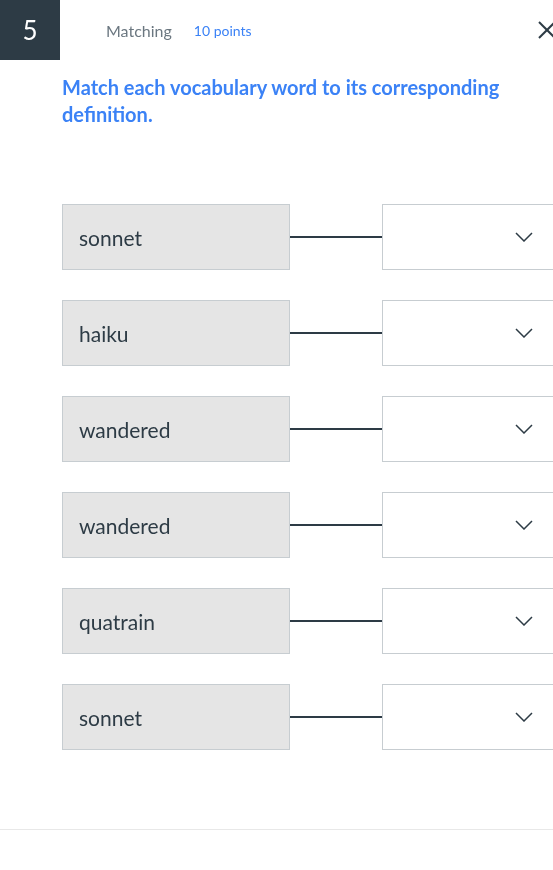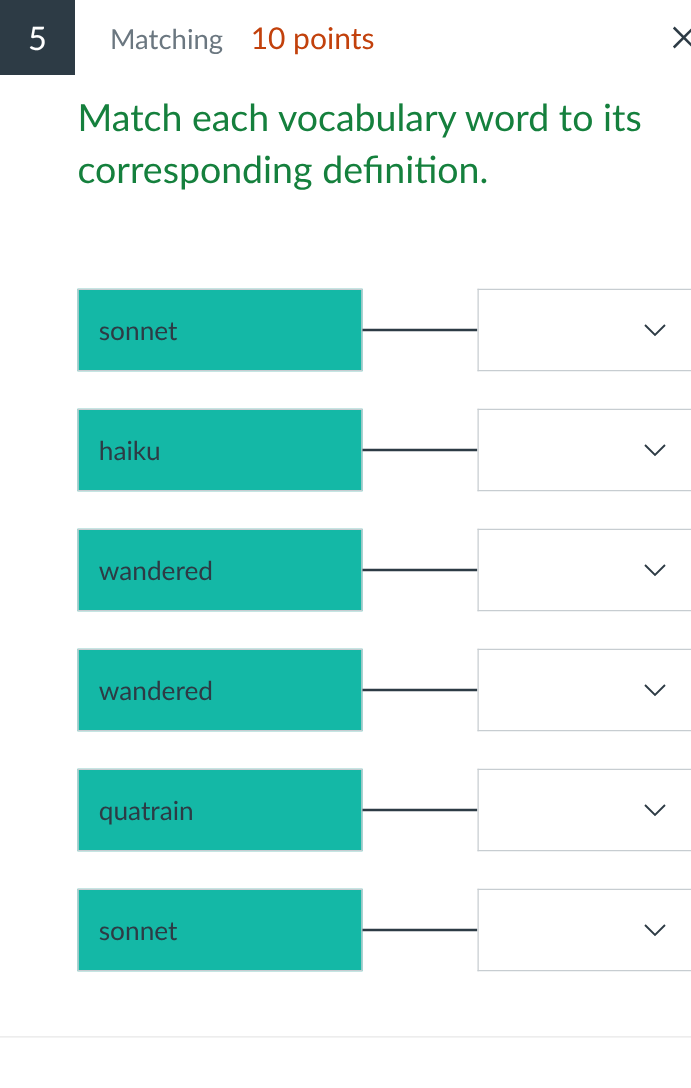--- a/index.html
+++ b/index.html
@@ -27,60 +27,60 @@
       width: 60px;
       height: 60px;
       display: flex;
       align-items: center;
       justify-content: center;
       font-size: 26px;
       font-weight: 400;
     }
     .question-type {
       color: #6b7780;
-      font-size: 22px;
+      font-size: 16px;
       font-weight: 400;
-      margin-left: 28px;
+      margin-left: 46px;
     }
     .question-points {
-      color: #c2410c;
-      font-size: 24px;
+      color: #3b82f6;
+      font-size: 14px;
       font-weight: 400;
       margin-left: 22px;
     }
     .action-icon {
       position: absolute;
       right: 0;
       top: 18px;
       width: 18px;
       height: 24px;
       overflow: hidden;
     }
     .prompt {
-      color: #15803d;
-      font-size: 30px;
-      font-weight: 400;
+      color: #3b82f6;
+      font-size: 20px;
+      font-weight: 700;
       line-height: 1.35;
       margin: 14px 0 0 62px;
       max-width: 480px;
     }
     .matching-container {
       margin-top: 76px;
       padding-left: 62px;
     }
     .match-row {
       display: flex;
       align-items: center;
       height: 66px;
       margin-bottom: 30px;
     }
     .match-term {
       width: 228px;
       height: 66px;
-      background: #14b8a6;
+      background: #e5e5e5;
       border: 1px solid #c7cdd1;
       display: flex;
       align-items: center;
       padding-left: 16px;
       color: #2d3b45;
       font-size: 21px;
     }
     .match-connector {
       width: 92px;
       height: 2px;

